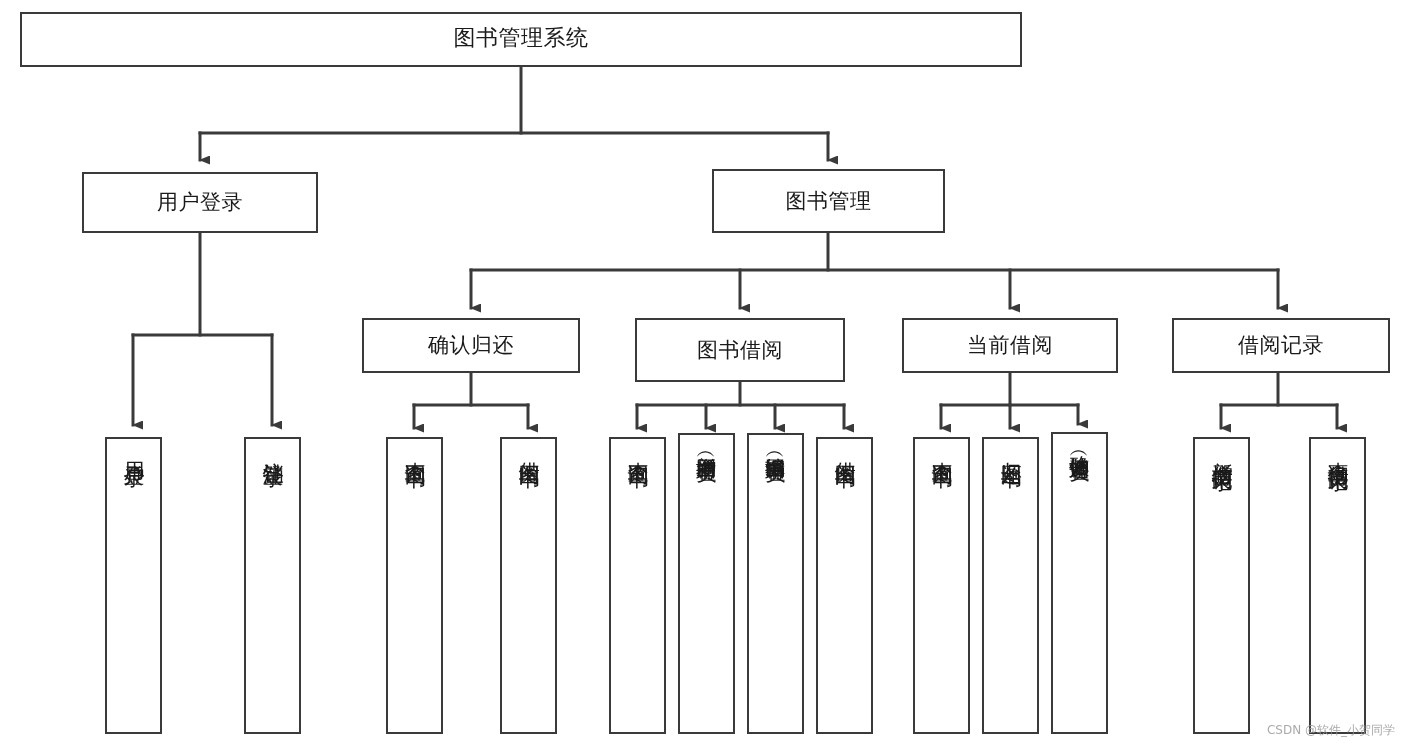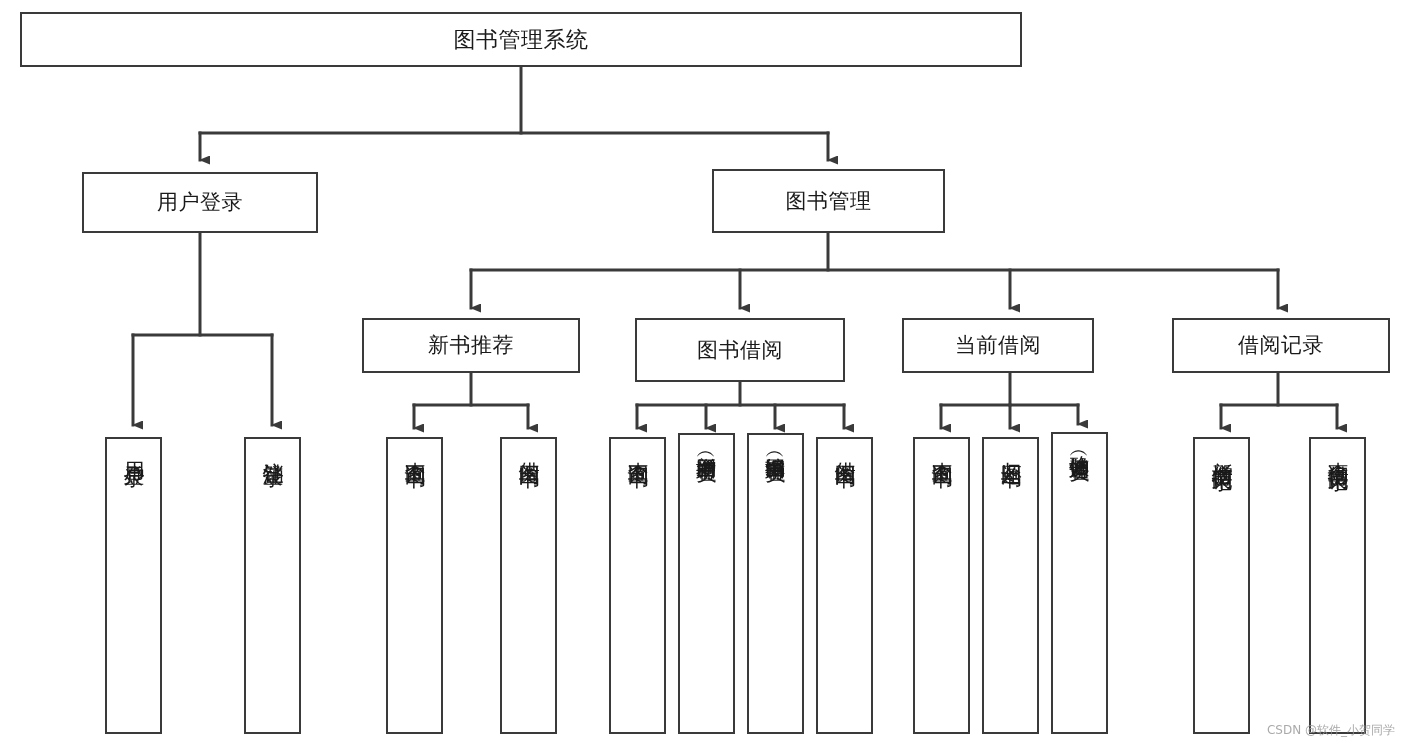--- a/index.html
+++ b/index.html
@@ -42,20 +42,21 @@
     line-height: 1.18;
     letter-spacing: 0.5px;
   }
   
   .node.horiz .node-label {
     font-size: 21px;
     white-space: nowrap;
   }
   .node.root .node-label {
     font-size: 22px;
+    font-family: Liberation Mono, monospace;
   }
   
   .node.vert {
     align-items: flex-start;
     padding-top: 6px;
   }
   .node.vert .node-label {
     writing-mode: vertical-rl;
     text-orientation: upright;
     font-size: 21px;
@@ -143,26 +144,26 @@
   </div>
 
   <div class="node horiz" style="left:82px; top:172px; width:236px; height:61px;">
     <span class="node-label">用户登录</span>
   </div>
   <div class="node horiz" style="left:712px; top:169px; width:233px; height:64px;">
     <span class="node-label">图书管理</span>
   </div>
 
   <div class="node horiz" style="left:362px; top:318px; width:218px; height:55px;">
-    <span class="node-label">新书推荐</span>
+    <span class="node-label">确认归还</span>
   </div>
   <div class="node horiz" style="left:635px; top:318px; width:210px; height:64px;">
     <span class="node-label">图书借阅</span>
   </div>
-  <div class="node horiz" style="left:902px; top:318px; width:192px; height:55px;">
+  <div class="node horiz" style="left:902px; top:318px; width:216px; height:55px;">
     <span class="node-label">当前借阅</span>
   </div>
   <div class="node horiz" style="left:1172px; top:318px; width:218px; height:55px;">
     <span class="node-label">借阅记录</span>
   </div>
 
   <div class="node vert" style="left:105px; top:437px; width:57px; height:297px;">
     <span class="node-label">用户登录</span>
   </div>
   <div class="node vert" style="left:244px; top:437px; width:57px; height:297px;">

